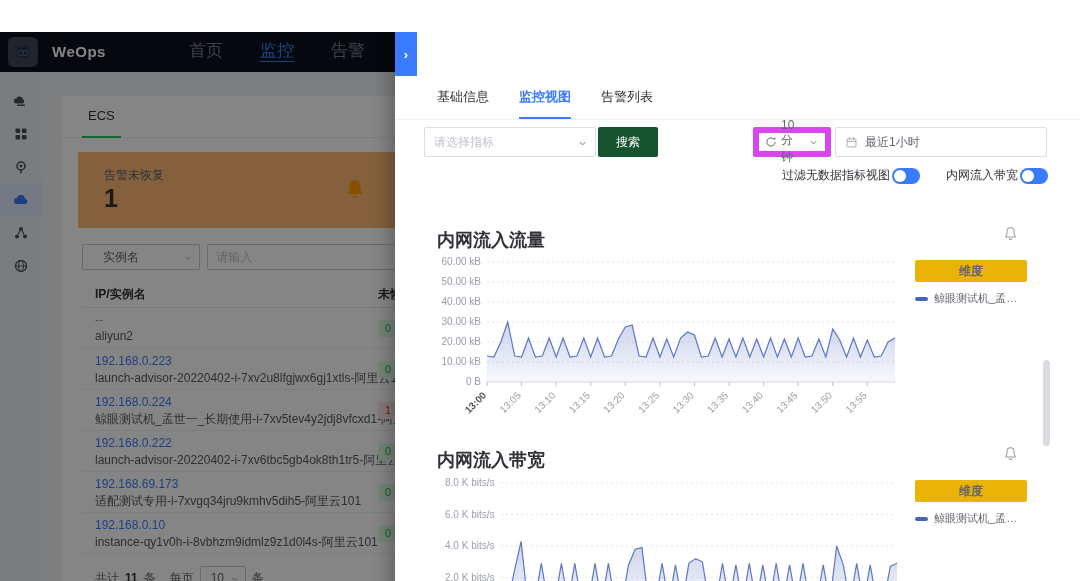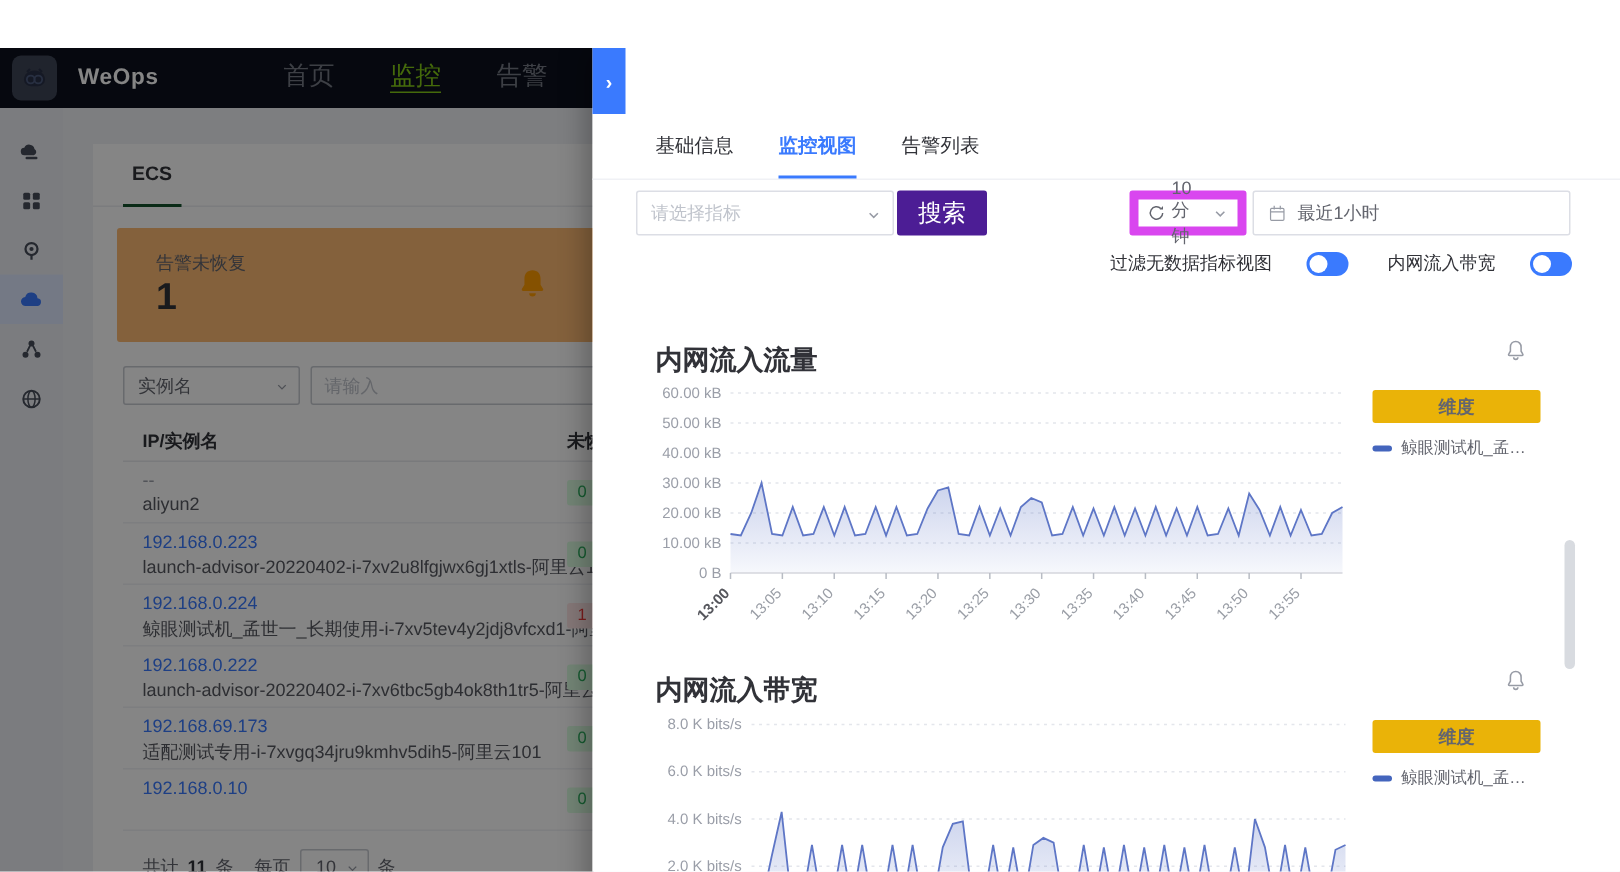--- a/index.html
+++ b/index.html
@@ -6,39 +6,39 @@
   html,body{width:1080px;height:581px;overflow:hidden;}
   body{font-family:"Liberation Sans","DejaVu Sans",sans-serif;font-size:12px;color:#313238;background:#fff;}
   .stage{position:relative;width:1080px;height:581px;overflow:hidden;background:#f0f2f5;margin-top:32px;}
 
   
   .topnav{position:absolute;left:0;top:0;width:1080px;height:40px;background:#0c111d;z-index:1;}
   .logo-tile{position:absolute;left:8px;top:5px;width:30px;height:30px;border-radius:6px;background:#3e4557;display:flex;align-items:center;justify-content:center;color:#222a3e;}
   .brand{position:absolute;left:52px;top:0;line-height:40px;color:#fff;font-weight:bold;font-size:15px;letter-spacing:.5px;}
   .nav-items{position:absolute;left:184px;top:0;height:40px;display:flex;gap:27px;}
   .nav-item{min-width:44px;text-align:center;line-height:38px;font-size:17px;color:#757a85;cursor:pointer;}
-  .nav-item.active{color:#84cc16;text-decoration:underline;text-underline-offset:5px;}
+  .nav-item.active{color:#3b82f6;text-decoration:underline;text-underline-offset:5px;}
 
   
   .sidebar{position:absolute;left:0;top:40px;width:42px;height:541px;background:#eceef3;z-index:1;}
   .side-icon{width:42px;height:33px;display:flex;align-items:center;justify-content:center;color:#474d5a;cursor:pointer;}
   .side-icon.active{background:#dfe8ff;color:#3a7afe;}
   .side-collapse{position:absolute;left:0;bottom:10px;width:42px;height:24px;display:flex;align-items:center;justify-content:center;color:#4d5361;cursor:pointer;}
 
   
   .content{position:absolute;left:42px;top:40px;width:1038px;height:541px;background:#f0f2f5;z-index:1;}
   .panel-card{position:absolute;left:20px;top:24px;right:0;bottom:0;background:#fff;}
   .ecs-tabbar{height:42px;border-bottom:1px solid #eceef2;}
-  .ecs-tab{display:inline-block;margin-left:20px;line-height:40px;padding:0 6px;font-size:13px;font-weight:bold;color:#313238;border-bottom:2px solid #14532d;cursor:pointer;}
+  .ecs-tab{display:inline-block;margin-left:20px;line-height:40px;padding:0 6px;font-size:13px;font-weight:normal;color:#313238;border-bottom:2px solid #22c55e;cursor:pointer;}
   .alert-card{position:absolute;left:16px;top:56px;width:544px;height:76px;background:#fdba74;border-radius:2px;cursor:pointer;}
   .alert-label{position:absolute;left:26px;top:15px;color:#63656e;font-size:12px;}
   .alert-count{position:absolute;left:26px;top:32px;font-size:25px;font-weight:bold;color:#313238;}
   .alert-bell{position:absolute;left:266px;top:26px;}
   .filter-row{position:absolute;left:20px;top:148px;height:26px;}
-  .mini-select{position:relative;display:inline-block;width:118px;height:26px;border:1px solid #c8cbd2;border-radius:2px;background:#fff;line-height:24px;padding:0 20px 0 9px;color:#63656e;vertical-align:top;cursor:pointer;}
+  .mini-select{position:relative;display:inline-block;width:118px;height:26px;border:1px solid #c8cbd2;border-radius:2px;background:#fff;line-height:24px;padding:0 20px 0 20px;color:#63656e;vertical-align:top;cursor:pointer;}
   .mini-select .caret{position:absolute;right:6px;top:8px;}
   .mini-input{display:inline-block;width:362px;height:26px;border:1px solid #c8cbd2;border-radius:2px;margin-left:4px;padding:0 8px;font-size:12px;color:#313238;vertical-align:top;outline:none;}
   .mini-input::placeholder{color:#c0c4cc;}
   .tbl-head{position:absolute;left:20px;right:0;top:186px;height:26px;border-bottom:1px solid #e8eaee;font-weight:bold;color:#313238;}
   .tbl-head .c1{position:absolute;left:13px;top:4px;}
   .tbl-head .c2{position:absolute;left:296px;top:4px;white-space:nowrap;}
   .rows{position:absolute;left:20px;right:0;top:212px;}
   .trow{position:relative;height:41px;border-bottom:1px solid #f0f1f5;cursor:pointer;}
   .trow .ip{position:absolute;left:13px;top:5px;color:#3a7afe;cursor:pointer;}
   .trow .ip.muted{color:#979ba5;}
@@ -58,25 +58,25 @@
   .collapse-btn{position:absolute;left:0;top:0;width:22px;height:44px;background:#3a7afe;color:#fff;display:flex;align-items:center;justify-content:center;font-size:13px;font-weight:bold;cursor:pointer;}
   .d-header{position:absolute;left:22px;top:0;right:0;height:44px;border-bottom:1px solid #f0f1f5;display:flex;align-items:center;padding-left:15px;}
   .d-title{font-size:14px;font-weight:bold;color:#313238;}
   .redact{display:inline-block;height:13px;background:#e2e2e2;border-radius:2px;margin-left:12px;filter:blur(2px);}
   .d-tabs{position:absolute;left:0;top:44px;right:0;height:44px;border-bottom:1px solid #f0f1f5;padding-left:42px;display:flex;gap:30px;}
   .d-tab{line-height:42px;font-size:13px;color:#313238;cursor:pointer;}
   .d-tab.active{color:#3a7afe;border-bottom:2px solid #3a7afe;font-weight:bold;}
   .toolbar{position:absolute;left:0;top:95px;right:0;height:30px;}
   .metric-select{position:absolute;left:29px;top:0;width:172px;height:30px;border:1px solid #dcdee5;border-radius:2px;line-height:28px;padding:0 22px 0 9px;color:#c0c4cc;cursor:pointer;}
   .metric-select .caret{position:absolute;right:7px;top:10px;}
-  .search-btn{position:absolute;left:203px;top:0;width:60px;height:30px;background:#4c1d95;color:#fff;border:none;border-radius:2px;font-size:16px;cursor:pointer;}
+  .search-btn{position:absolute;left:203px;top:0;width:60px;height:30px;background:#14532d;color:#fff;border:none;border-radius:2px;font-size:12px;cursor:pointer;}
   .interval-box{position:absolute;left:358px;top:0;width:78px;height:30px;border:6px solid #d946ef;border-radius:2px;display:flex;align-items:center;gap:4px;padding:0 6px;color:#63656e;cursor:pointer;}
   .range-box{position:absolute;left:440px;top:0;width:212px;height:30px;border:1px solid #dcdee5;border-radius:2px;display:flex;align-items:center;gap:7px;padding:0 9px;color:#63656e;cursor:pointer;}
   .switch-row{position:absolute;right:32px;top:135px;display:flex;gap:26px;align-items:center;}
-  .switch-item{display:flex;align-items:center;gap:23px;color:#313238;}
+  .switch-item{display:flex;align-items:center;gap:2px;color:#313238;}
   .toggle{position:relative;width:28px;height:16px;border-radius:8px;background:#3a7afe;cursor:pointer;}
   .toggle .knob{position:absolute;left:2px;top:2px;width:12px;height:12px;border-radius:50%;background:#fff;}
 
   .chart-block{position:absolute;left:0;width:685px;}
   #chart-block-0{top:190px;height:214px;}
   #chart-block-1{top:410px;height:171px;overflow:hidden;}
   .chart-title{position:absolute;left:42px;top:6px;font-size:18px;font-weight:bold;color:#313238;}
   .chart-bell{position:absolute;left:608px;top:4px;cursor:pointer;color:#979ba5;}
   .chart-svg{position:absolute;left:42px;top:30px;}
   .legend{position:absolute;left:520px;top:38px;width:112px;}
@@ -215,20 +215,21 @@
             <span class="iname">launch-advisor-20220402-i-7xv6tbc5gb4ok8th1tr5-阿里云1...</span>
             <span class="badge ok">0</span>
           </div>
           <div class="trow">
             <span class="ip">192.168.69.173</span>
             <span class="iname">适配测试专用-i-7xvgq34jru9kmhv5dih5-阿里云101</span>
             <span class="badge ok">0</span>
           </div>
           <div class="trow">
             <span class="ip">192.168.0.10</span>
+            <span class="iname">instance-qy1v0h-i-8vbhzm9idmlz9z1d0l4s-阿里云101</span>
             <span class="badge ok">0</span>
           </div>
         </div>
 
       <div class="pagination">
         <span>共计</span>
         <span style="font-weight:bold;color:#313238;">11</span>
         <span>条</span>
         <span style="margin-left:8px;">每页</span>
         <span class="page-select">

